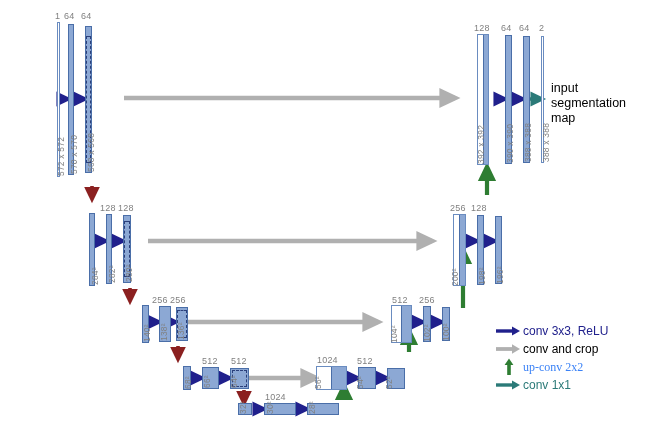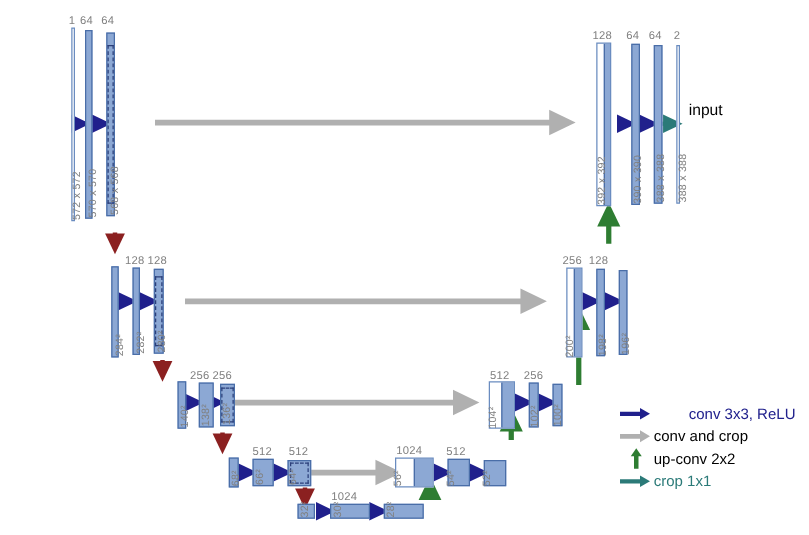--- a/index.html
+++ b/index.html
@@ -93,24 +93,24 @@
     width: 26px; height: 18px;
   }
   .legend-text {
     position: absolute;
     left: 36px;
     top: 1px;
     font-size: 12px;
     line-height: 16px;
     white-space: nowrap;
   }
-  .lt-conv    { color: #20208c; margin-left: 28px; }
+  .lt-conv    { color: #20208c; }
   .lt-copy    { color: #000000; }
   .lt-pool    { color: #8b2020; }
-  .lt-upconv  { color: #000000; }
+  .lt-upconv  { color: #3b82f6; font-family: Liberation Serif, serif; }
   .lt-conv1   { color: #2b7a78; }
 </style>
 </head>
 <body>
 
 <div id="canvas">
 
   <svg class="layer" viewBox="0 0 647 428">
     <defs>
       <marker id="mk-conv" markerWidth="5" markerHeight="5" refX="3.4" refY="2.5" orient="auto">
@@ -306,20 +306,22 @@
   <div class="bar" style="left:523px; top:36px; width:7px; height:127px;"></div>
   <div class="chlabel" style="left:519px; top:23px;">64</div>
   <div class="sizelabel" style="left:523px; top:162px;">388 x 388</div>
 
   <div class="bar outline" style="left:541px; top:36px; width:3px; height:127px;"></div>
   <div class="chlabel" style="left:539px; top:23px;">2</div>
   <div class="sizelabel" style="left:541px; top:162px;">388 x 388</div>
 
   <div class="bigtext" style="left:551px; top:81px;">
     <div>input</div>
+    <div>segmentation</div>
+    <div>map</div>
   </div>
 
   <div id="legend">
 
     <div class="legend-row">
       <span class="legend-icon">
         <svg width="26" height="18" viewBox="0 0 26 18">
           <line x1="1" y1="9" x2="18" y2="9" stroke="#20208c" stroke-width="3.4"></line>
           <path d="M17,4.4 L25,9 L17,13.6 z" fill="#20208c"></path>
         </svg>
@@ -348,18 +350,18 @@
       <span class="legend-text lt-upconv">up-conv 2x2</span>
     </div>
 
     <div class="legend-row">
       <span class="legend-icon">
         <svg width="26" height="18" viewBox="0 0 26 18">
           <line x1="1" y1="9" x2="18" y2="9" stroke="#2b7a78" stroke-width="3.4"></line>
           <path d="M17,4.4 L25,9 L17,13.6 z" fill="#2b7a78"></path>
         </svg>
       </span>
-      <span class="legend-text lt-conv1">crop 1x1</span>
+      <span class="legend-text lt-conv1">conv 1x1</span>
     </div>
 
   </div>
 
 </div>
 
 </body></html>

